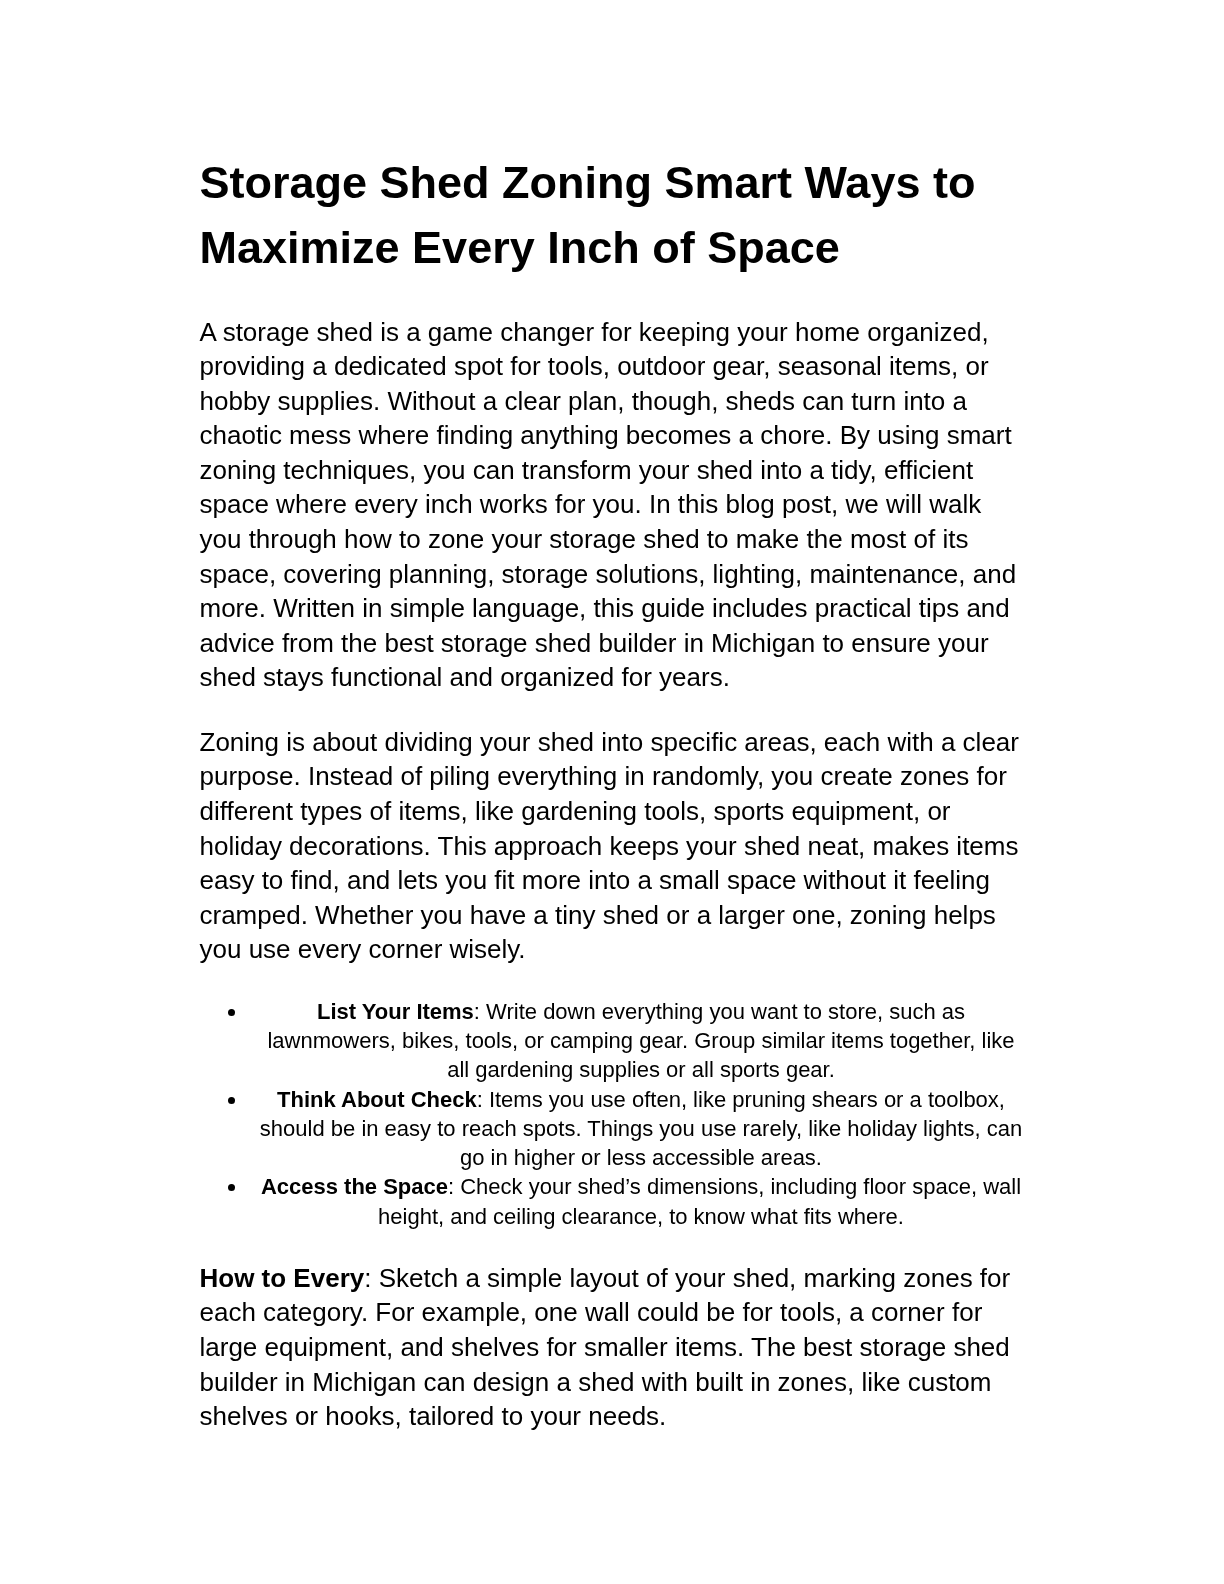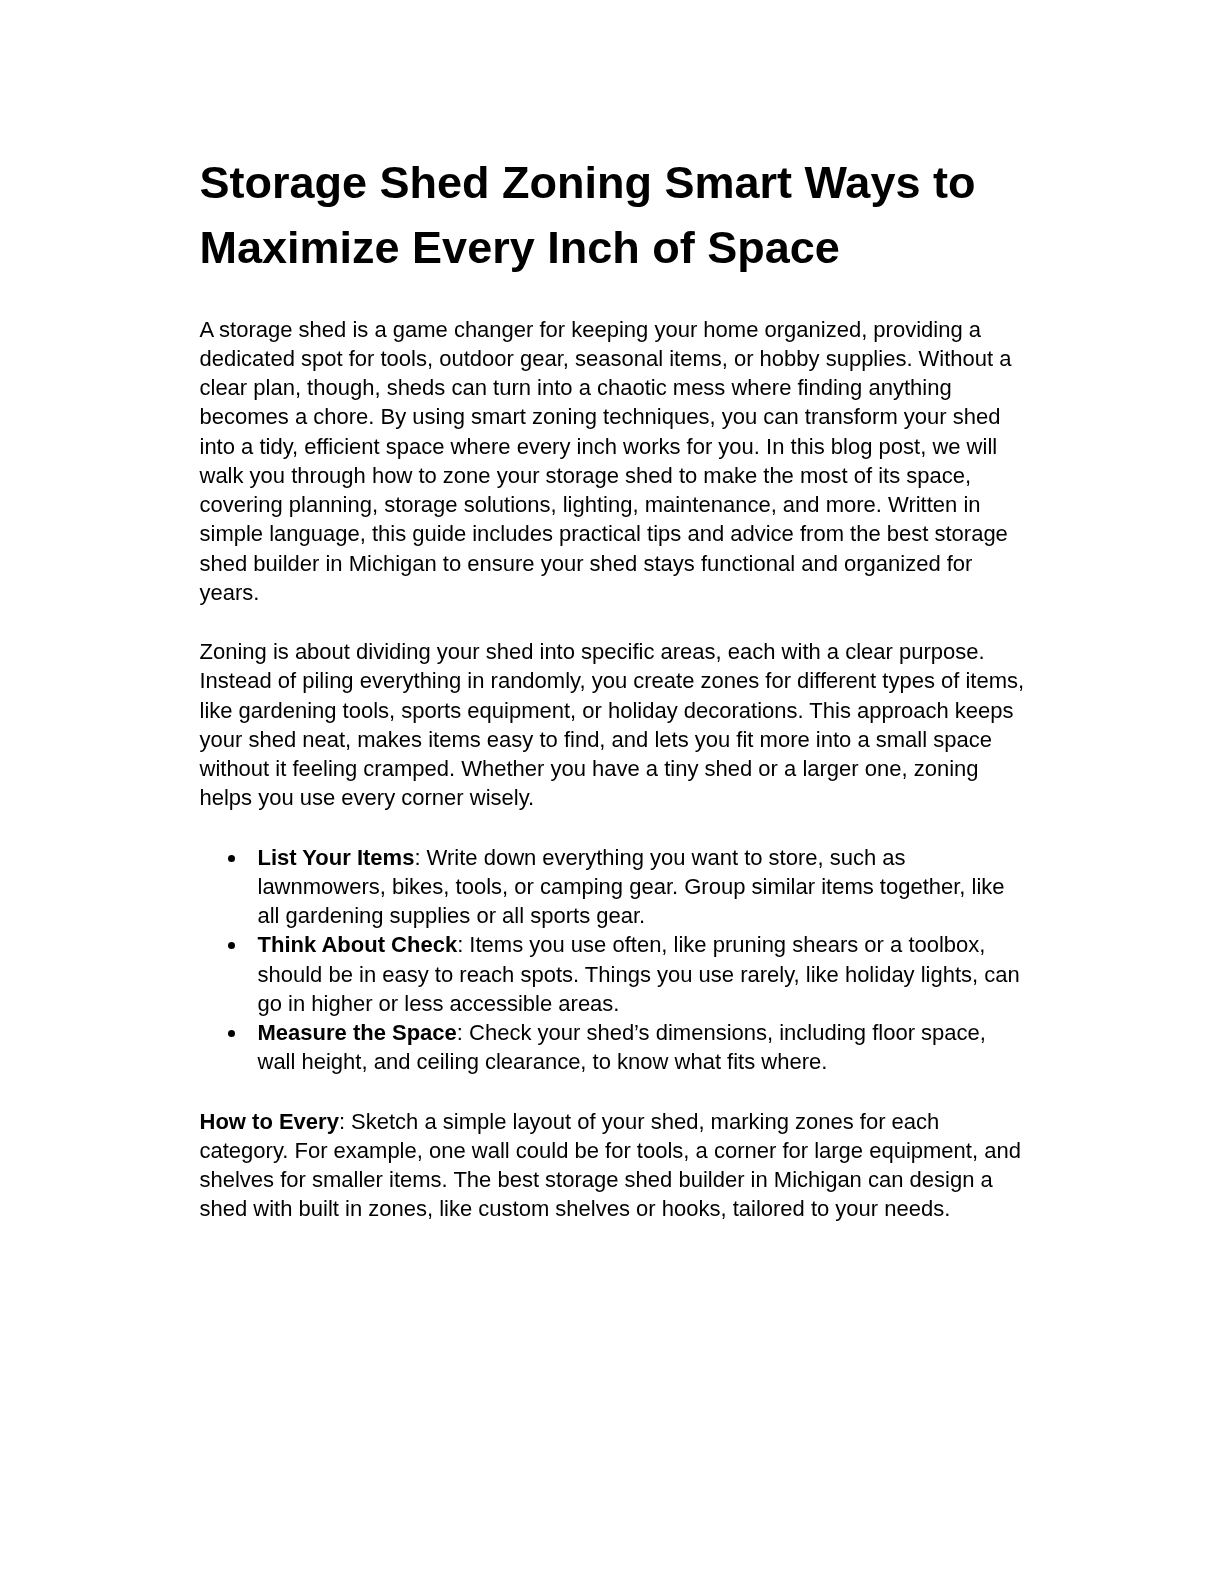--- a/index.html
+++ b/index.html
@@ -24,34 +24,35 @@
     margin: 0 0 34px 0;
     letter-spacing: 0;
   }
   .doc-h2 {
     font-size: 34px;
     line-height: 1.3;
     font-weight: 700;
     margin: 46px 0 30px 0;
   }
   .doc-p {
-    font-size: 22px;
+    font-size: 26px;
     line-height: 1.33;
     margin: 0 0 30px 0;
   }
   .doc-list {
     margin: 0 0 30px 0;
     padding-left: 48px;
     list-style: disc outside;
   }
   .doc-list li {
     font-size: 22px;
     line-height: 1.33;
     padding-left: 10px;
     margin: 0;
+    text-align: center;
   }
   .b {
     font-weight: 700;
   }
 </style>
 </head>
 <body>
 
 <div class="page">
 
@@ -65,21 +66,21 @@
 
 
   <ul class="doc-list">
     <li>
       <span class="b">List Your Items</span><span>: Write down everything you want to store, such as lawnmowers, bikes, tools, or camping gear. Group similar items together, like all gardening supplies or all sports gear.</span>
     </li>
     <li>
       <span class="b">Think About Check</span><span>: Items you use often, like pruning shears or a toolbox, should be in easy to reach spots. Things you use rarely, like holiday lights, can go in higher or less accessible areas.</span>
     </li>
     <li>
-      <span class="b">Measure the Space</span><span>: Check your shed’s dimensions, including floor space, wall height, and ceiling clearance, to know what fits where.</span>
+      <span class="b">Access the Space</span><span>: Check your shed’s dimensions, including floor space, wall height, and ceiling clearance, to know what fits where.</span>
     </li>
   </ul>
 
   <p class="doc-p">
     <span class="b">How to Every</span><span>: Sketch a simple layout of your shed, marking zones for each category. For example, one wall could be for tools, a corner for large equipment, and shelves for smaller items. The best storage shed builder in Michigan can design a shed with built in zones, like custom shelves or hooks, tailored to your needs.</span>
   </p>
 
 </div>
 
 </body></html>

